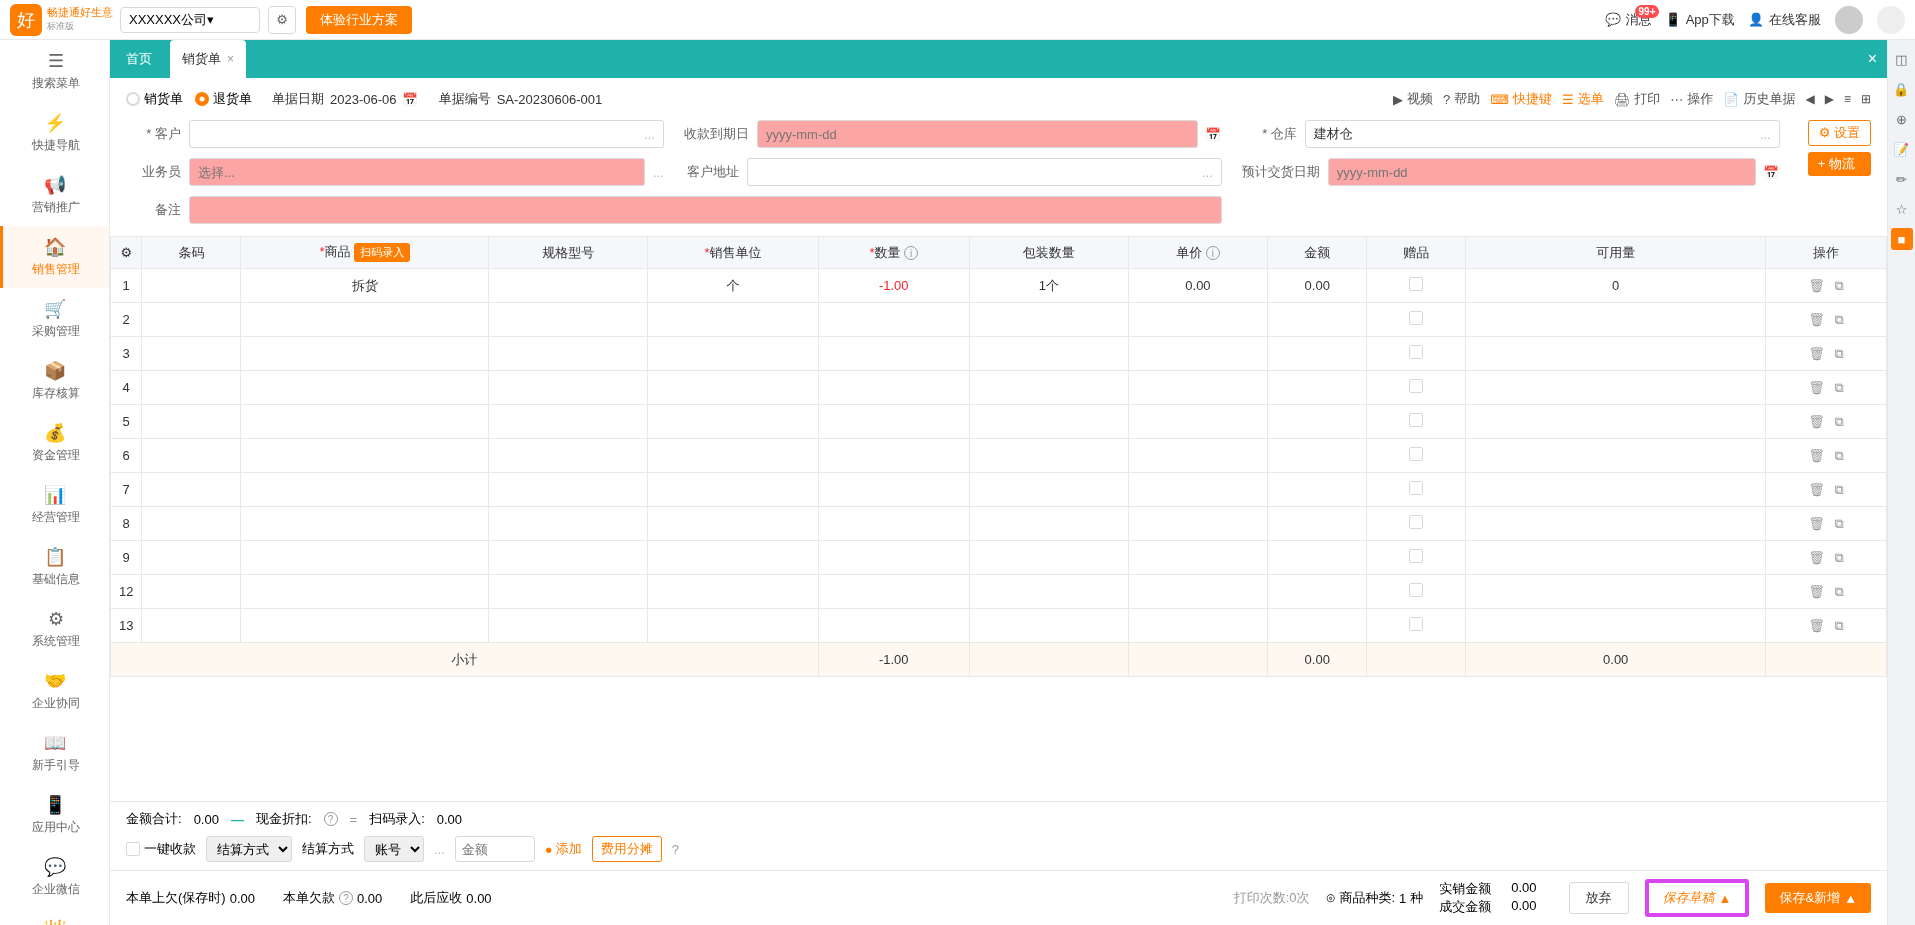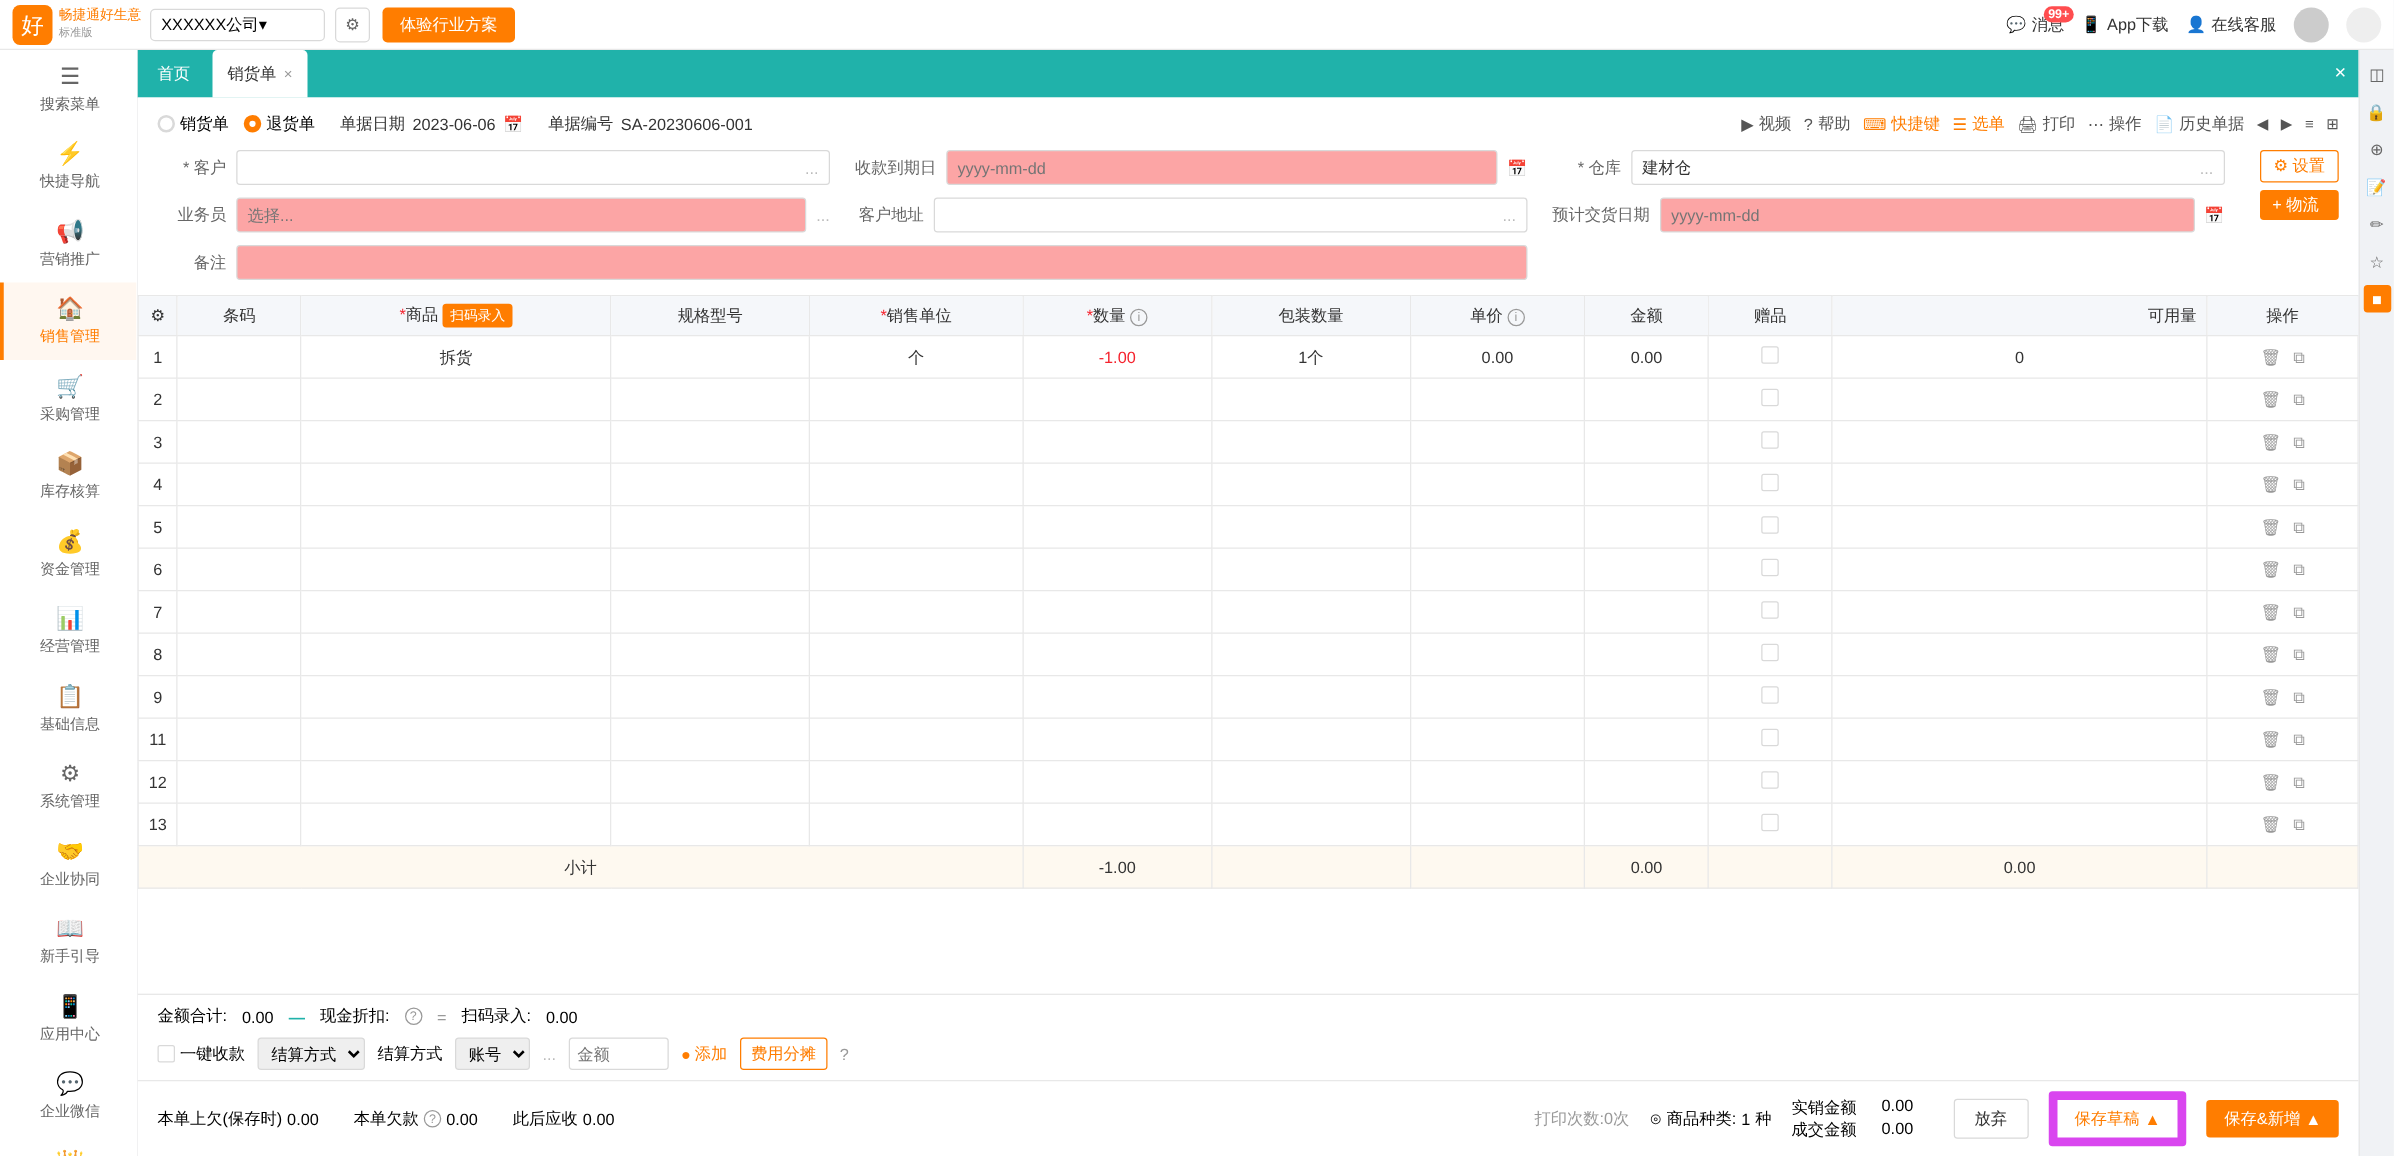--- a/index.html
+++ b/index.html
@@ -80,21 +80,21 @@
     .add-btn { color: #ff7d00; cursor: pointer; display: flex; align-items: center; gap: 3px; }
     .expense-btn { border: 1px solid #ff7d00; color: #ff7d00; background: #fff; border-radius: 3px; padding: 3px 8px; cursor: pointer; }
     .question-icon { color: #999; cursor: pointer; }
 
     
     .footer { background: #fff; border-top: 1px solid #e8e8e8; padding: 8px 16px; display: flex; align-items: center; flex-shrink: 0; }
     .footer-stats { display: flex; gap: 28px; }
     .footer-stat { display: flex; align-items: center; gap: 4px; }
     .footer-right { margin-left: auto; display: flex; align-items: center; gap: 16px; }
     .abandon-btn { border: 1px solid #d9d9d9; background: #fff; color: #333; border-radius: 3px; padding: 6px 16px; cursor: pointer; }
-    .save-draft-btn { border: 7px solid #d946ef; background: #fff; color: #ff7d00; border-radius: 3px; padding: 6px 14px; cursor: pointer; display: flex; align-items: center; gap: 4px; }
+    .save-draft-btn { border: 4px solid #d946ef; background: #fff; color: #ff7d00; border-radius: 3px; padding: 6px 14px; cursor: pointer; display: flex; align-items: center; gap: 4px; font-style: italic; }
     .save-new-btn { background: #ff7d00; color: #fff; border: none; border-radius: 3px; padding: 6px 14px; cursor: pointer; display: flex; align-items: center; gap: 4px; }
     .right-totals { display: flex; flex-direction: column; align-items: flex-end; margin-right: 16px; font-size: 12px; }
     .right-totals .total-row { display: flex; justify-content: space-between; gap: 20px; }
 
     
     .right-sidebar { width: 28px; background: #f0f2f5; border-left: 1px solid #e8e8e8; display: flex; flex-direction: column; align-items: center; padding: 8px 0; gap: 8px; flex-shrink: 0; }
     .right-icon { width: 22px; height: 22px; display: flex; align-items: center; justify-content: center; color: #666; cursor: pointer; font-size: 13px; }
     .right-icon.active { color: #ff7d00; background: #fff7f0; border-radius: 3px; }
 
     .info-circle { display: inline-flex; align-items: center; justify-content: center; width: 14px; height: 14px; border-radius: 50%; border: 1px solid #999; color: #999; font-size: 10px; cursor: pointer; }
@@ -327,21 +327,21 @@
             <th style="width:28px;">⚙</th>
             <th>条码</th>
             <th><span style="color:#f5222d;">*</span>商品 <button class="scan-btn">扫码录入</button></th>
             <th>规格型号</th>
             <th><span style="color:#f5222d;">*</span>销售单位</th>
             <th><span style="color:#f5222d;">*</span>数量 <span class="info-circle">i</span></th>
             <th>包装数量</th>
             <th>单价 <span class="info-circle">i</span></th>
             <th>金额</th>
             <th>赠品</th>
-            <th style="width:300px;text-align:right;">可用量</th>
+            <th style="width:300px;">可用量</th>
             <th>操作</th>
           </tr>
         </thead>
         <tbody id="table-body">
         <tr>
     <td>1</td>
     <td></td>
     <td>拆货</td>
     <td></td>
     <td>个</td>
@@ -470,37 +470,20 @@
     <td></td>
     <td><span class="checkbox"></span></td>
     <td></td>
     <td>
       <span style="cursor:pointer; color:#999; margin-right:6px;">🗑</span>
       <span style="cursor:pointer; color:#999;">⧉</span>
     </td>
   </tr>
             <tr>
     <td>9</td>
-    <td></td>
-    <td></td>
-    <td></td>
-    <td></td>
-    <td style=""></td>
-    <td></td>
-    <td></td>
-    <td></td>
-    <td><span class="checkbox"></span></td>
-    <td></td>
-    <td>
-      <span style="cursor:pointer; color:#999; margin-right:6px;">🗑</span>
-      <span style="cursor:pointer; color:#999;">⧉</span>
-    </td>
-  </tr>
-            <tr>
-    <td>11</td>
     <td></td>
     <td></td>
     <td></td>
     <td></td>
     <td style=""></td>
     <td></td>
     <td></td>
     <td></td>
     <td><span class="checkbox"></span></td>
     <td></td>

